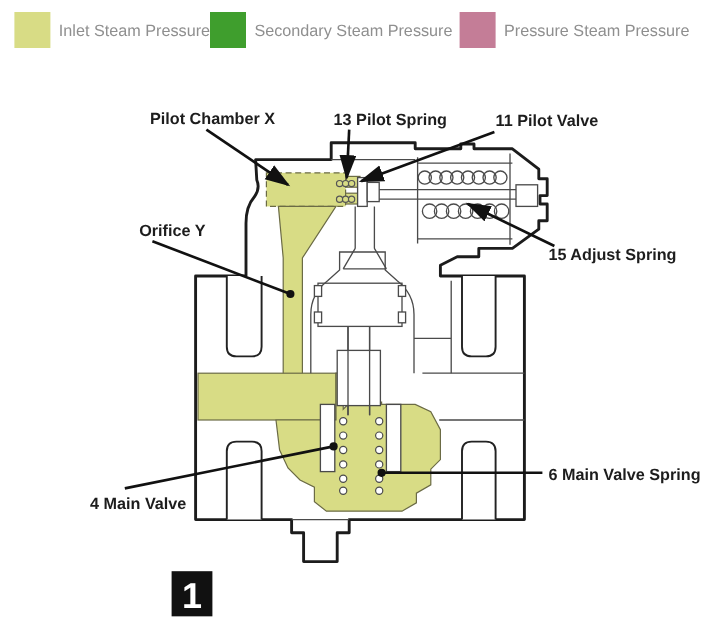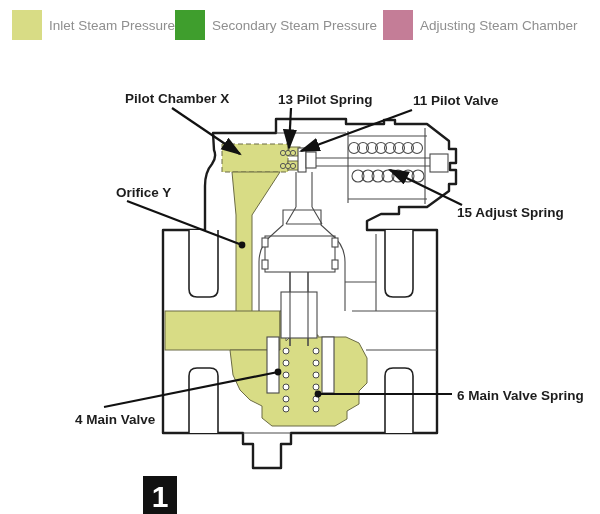--- a/index.html
+++ b/index.html
@@ -28,21 +28,21 @@
   <div class="legend-item" id="li-0">
     <span class="swatch" style="background: rgb(216, 220, 133);"></span>
     <span class="legend-label">Inlet Steam Pressure</span>
   </div>
   <div class="legend-item" id="li-1">
     <span class="swatch" style="background: rgb(63, 158, 45);"></span>
     <span class="legend-label">Secondary Steam Pressure</span>
   </div>
   <div class="legend-item" id="li-2">
     <span class="swatch" style="background: rgb(196, 125, 151);"></span>
-    <span class="legend-label">Adjusting Steam Chamber</span>
+    <span class="legend-label">Pressure Steam Pressure</span>
   </div>
 
   <svg width="600" height="514" viewBox="0 0 600 514">
     <defs>
       <marker id="ah" orient="auto" markerWidth="12" markerHeight="10" refX="8.5" refY="3.2">
         <path d="M0,0 L9.5,3.2 L0,6.4 Z" fill="#111"></path>
       </marker>
     </defs>
 
     <path class="outline" d="M205,230 L205,186 Q205,172 212,164 Q217,157 214,150 L213,133

